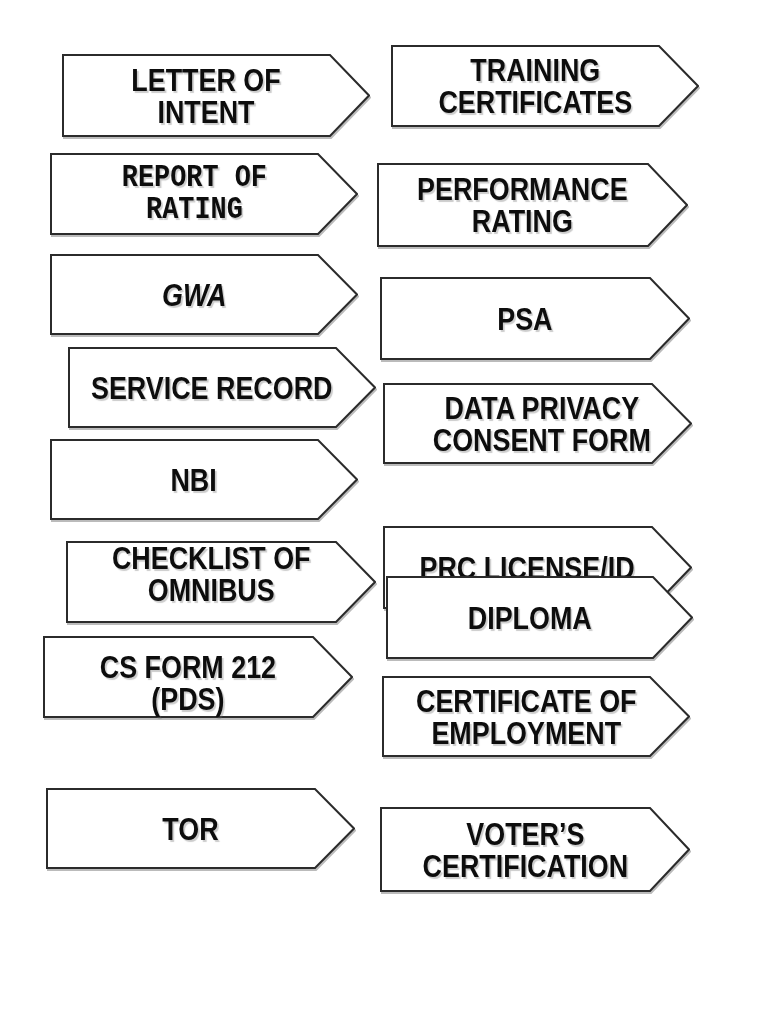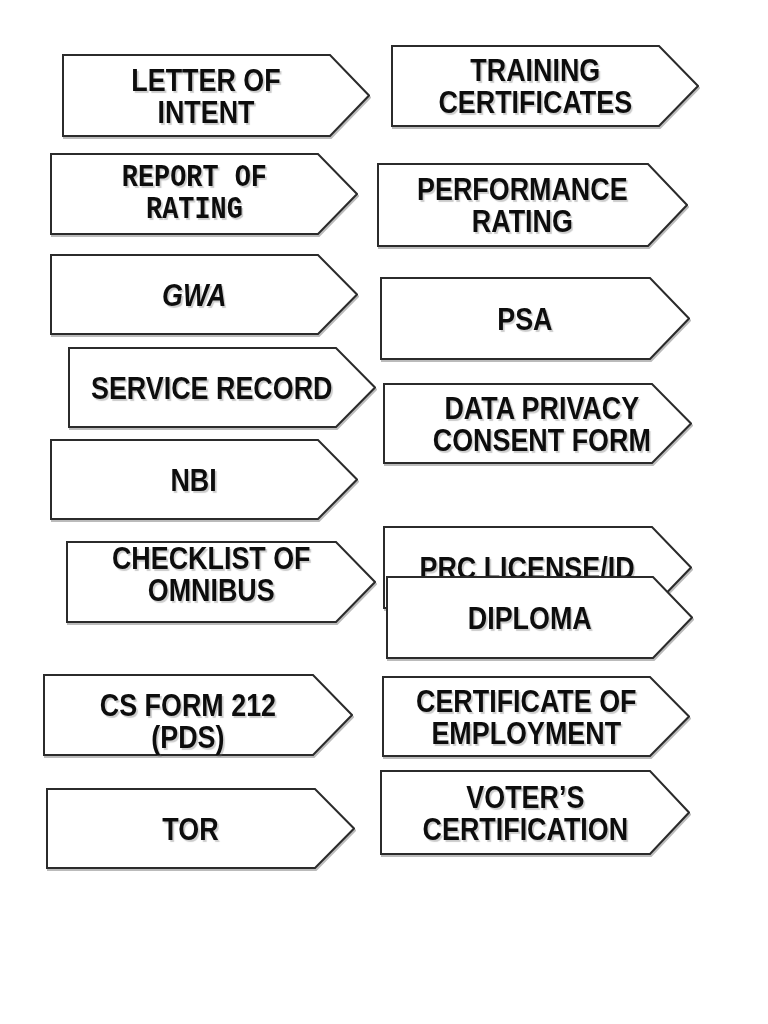--- a/index.html
+++ b/index.html
@@ -102,21 +102,21 @@
   <div class="arrow" style="left: 26px; top: 541px; width: 310px; height: 65px; margin-left: 40px;">
     <svg xmlns="http://www.w3.org/2000/svg" width="310" height="82" viewBox="0 0 310 82">
       <path d="M1,1 L270,1 L309,41 L270,81 L1,81 Z" fill="#ffffff" stroke="#2b2b2b" stroke-width="2" stroke-linejoin="miter"></path>
     </svg>
     <div class="arrow-label" style="width: 290px;">
       <span class="arrow-label-text" style="color: rgb(13, 13, 13);">CHECKLIST OF
 OMNIBUS</span>
     </div>
   </div>
 
-  <div class="arrow" style="left: 43px; top: 674px; width: 310px; height: 94px;">
+  <div class="arrow" style="left: 43px; top: 636px; width: 310px; height: 94px;">
     <svg xmlns="http://www.w3.org/2000/svg" width="310" height="82" viewBox="0 0 310 82">
       <path d="M1,1 L270,1 L309,41 L270,81 L1,81 Z" fill="#ffffff" stroke="#2b2b2b" stroke-width="2" stroke-linejoin="miter"></path>
     </svg>
     <div class="arrow-label" style="width: 290px;">
       <span class="arrow-label-text" style="color: rgb(13, 13, 13);">CS FORM 212
 (PDS)</span>
     </div>
   </div>
 
   <div class="arrow" style="left: 46px; top: 788px; width: 309px; height: 81px;">
@@ -188,21 +188,21 @@
   <div class="arrow" style="left: 382px; top: 676px; width: 308px; height: 81px;">
     <svg xmlns="http://www.w3.org/2000/svg" width="308" height="81" viewBox="0 0 308 81">
       <path d="M1,1 L268,1 L307,40.5 L268,80 L1,80 Z" fill="#ffffff" stroke="#2b2b2b" stroke-width="2" stroke-linejoin="miter"></path>
     </svg>
     <div class="arrow-label" style="width: 288px;">
       <span class="arrow-label-text" style="color: rgb(13, 13, 13);">CERTIFICATE OF
 EMPLOYMENT</span>
     </div>
   </div>
 
-  <div class="arrow" style="left: 380px; top: 770px; width: 310px; height: 85px; padding-left: 32px;">
+  <div class="arrow" style="left: 380px; top: 807px; width: 310px; height: 85px; padding-left: 32px;">
     <svg xmlns="http://www.w3.org/2000/svg" width="310" height="85" viewBox="0 0 310 85">
       <path d="M1,1 L270,1 L309,42.5 L270,84 L1,84 Z" fill="#ffffff" stroke="#2b2b2b" stroke-width="2" stroke-linejoin="miter"></path>
     </svg>
     <div class="arrow-label" style="width: 290px;">
       <span class="arrow-label-text" style="color: rgb(13, 13, 13);">VOTER’S
 CERTIFICATION</span>
     </div>
   </div>
 </div>
 </div>

